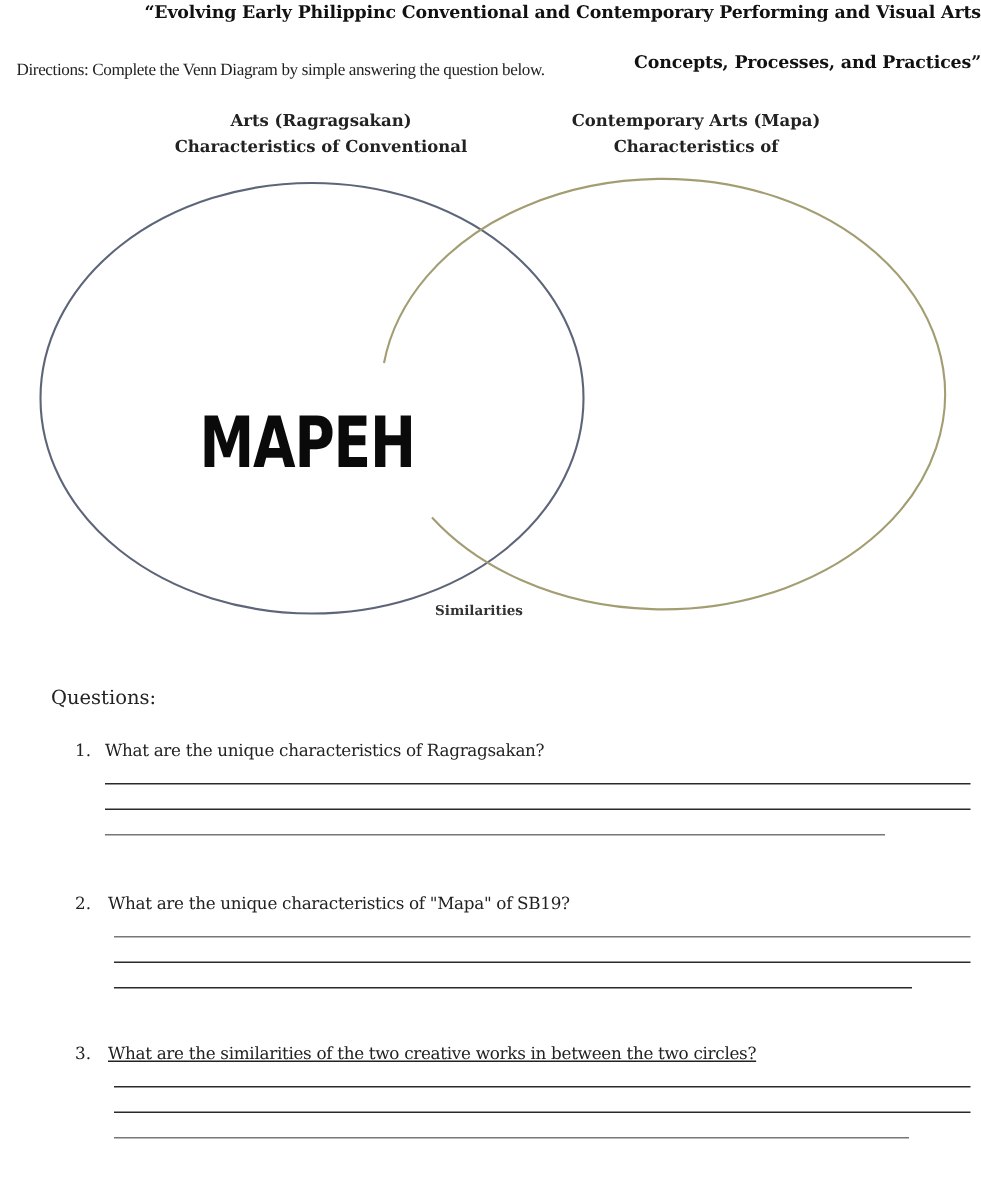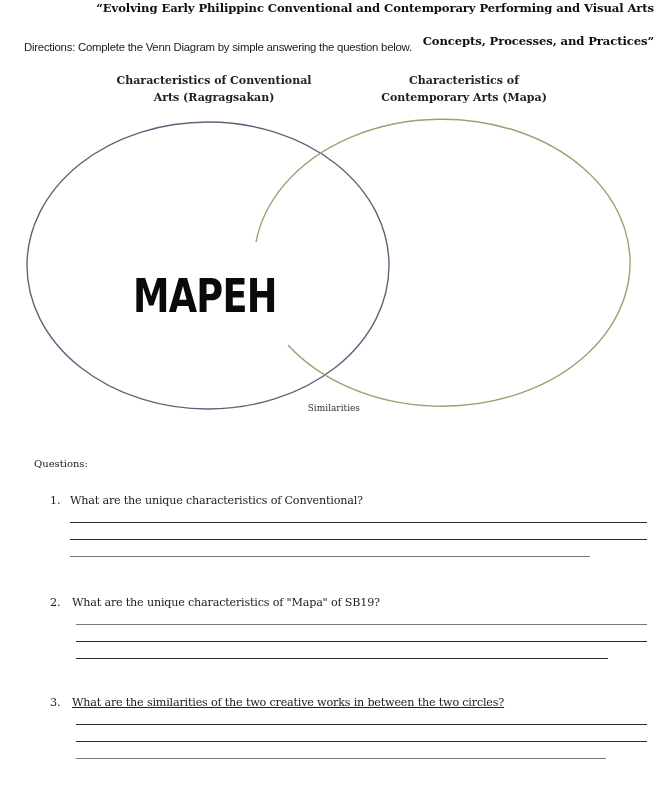--- a/index.html
+++ b/index.html
@@ -25,26 +25,25 @@
       font-size: 11.6px;
       line-height: 17px;
       letter-spacing: -0.1px;
       color: #111;
     }
     .title-1 { top: 0px; }
     .title-2 { top: 33px; }
 
     .directions {
       left: 11px; top: 41px;
-      font-family: Liberation Sans, sans-serif;
+      font-family: Liberation Serif, serif;
       font-size: 11.4px;
       letter-spacing: -0.25px;
       color: #222;
       white-space: nowrap;
-      margin-left: 13px;
     }
 
     .venn-label {
       font-family: "DejaVu Serif", serif;
       font-weight: bold;
       font-size: 11px;
       line-height: 17px;
       text-align: center;
       color: #222;
       white-space: nowrap;
@@ -70,31 +69,31 @@
       letter-spacing: -1px;
       transform: scaleX(0.78);
       transform-origin: left center;
       color: #0a0a0a;
       white-space: nowrap;
     }
 
     .similarities {
       left: 290px; top: 403px;
       width: 70px;
-      text-align: right;
+      text-align: left;
       font-family: "DejaVu Serif", serif;
-      font-weight: normal;
+      font-weight: bold;
       font-size: 9px;
       color: #333;
     }
 
     .questions-heading {
       left: 34px; top: 458px;
       font-family: "DejaVu Serif", serif;
-      font-size: 10px;
+      font-size: 13px;
       color: #222;
       text-align: center;
     }
 
     .q-num {
       font-family: "DejaVu Serif", serif;
       font-size: 11.2px;
       color: #222;
     }
     .q-text {
@@ -112,42 +111,42 @@
     .answer-line.light { border-top-color: #777; }
   </style>
 </head>
 <body>
 
 <div class="abs title title-1">“Evolving Early Philippinc Conventional and Contemporary Performing and Visual Arts</div>
 <div class="abs title title-2">Concepts, Processes, and Practices”</div>
 <div class="abs directions">Directions: Complete the Venn Diagram by simple answering the question below.</div>
 
 <div class="abs venn-label label-left">
+  <div>Arts (Ragragsakan)</div>
   <div>Characteristics of Conventional</div>
-  <div>Arts (Ragragsakan)</div>
 </div>
 <div class="abs venn-label label-right">
+  <div>Contemporary Arts (Mapa)</div>
   <div>Characteristics of</div>
-  <div>Contemporary Arts (Mapa)</div>
 </div>
 
 <svg class="venn" viewBox="0 0 654 787">
 
   <ellipse cx="208" cy="265.5" rx="181" ry="143.5" fill="none" stroke="#5d6579" stroke-width="1.4"></ellipse>
 
   <path d="M 288 345 A 188 143.5 0 1 0 256 242" fill="none" stroke="#a39d72" stroke-width="1.4"></path>
 </svg>
 
 <div class="abs mapeh">MAPEH</div>
 <div class="abs similarities">Similarities</div>
 
 <div class="abs questions-heading">Questions:</div>
 
 <div class="abs q-num" style="left:50px; top:494px;">1.</div>
-<div class="abs q-text" style="left:70px; top:494px;">What are the unique characteristics of Conventional?</div>
+<div class="abs q-text" style="left:70px; top:494px;">What are the unique characteristics of Ragragsakan?</div>
 <div class="answer-line" style="left:70px; top:522px; width:577px;"></div>
 <div class="answer-line" style="left:70px; top:539px; width:577px;"></div>
 <div class="answer-line light" style="left:70px; top:556px; width:520px;"></div>
 
 <div class="abs q-num" style="left:50px; top:596px;">2.</div>
 <div class="abs q-text" style="left:72px; top:596px;">What are the unique characteristics of "Mapa" of SB19?</div>
 <div class="answer-line light" style="left:76px; top:624px; width:571px;"></div>
 <div class="answer-line" style="left:76px; top:641px; width:571px;"></div>
 <div class="answer-line" style="left:76px; top:658px; width:532px;"></div>
 

